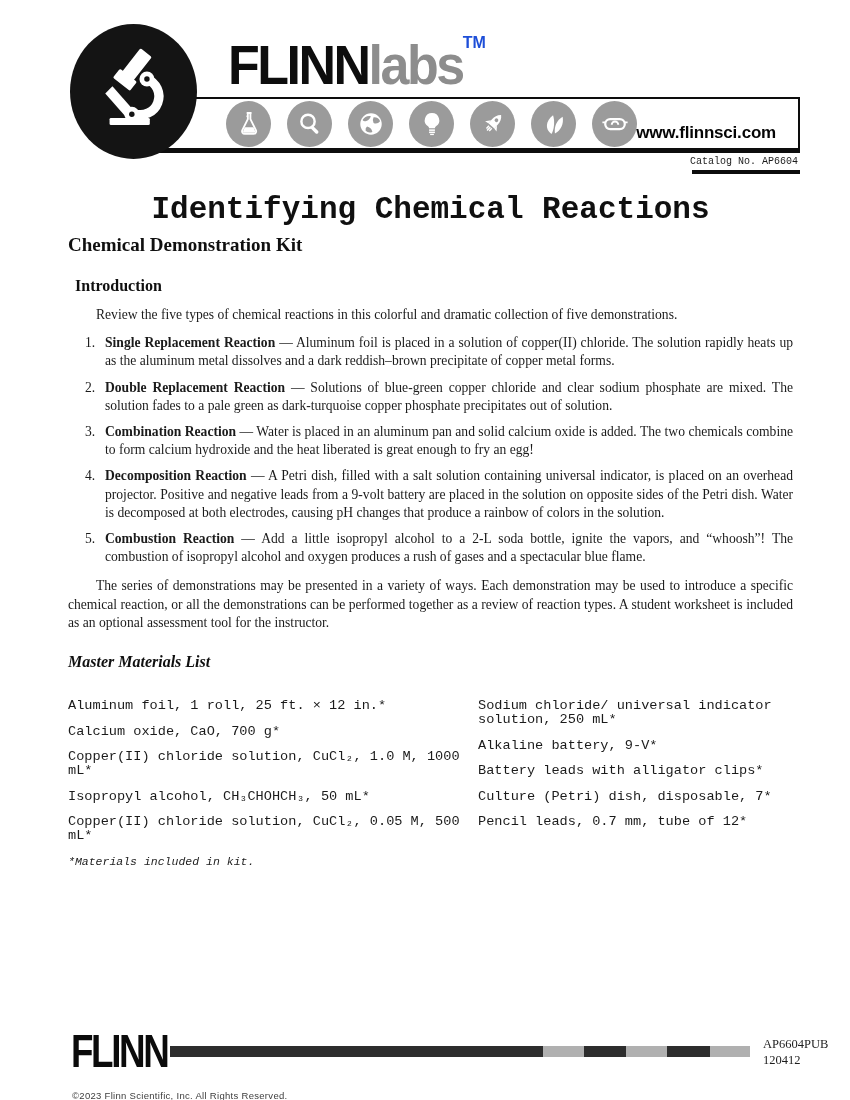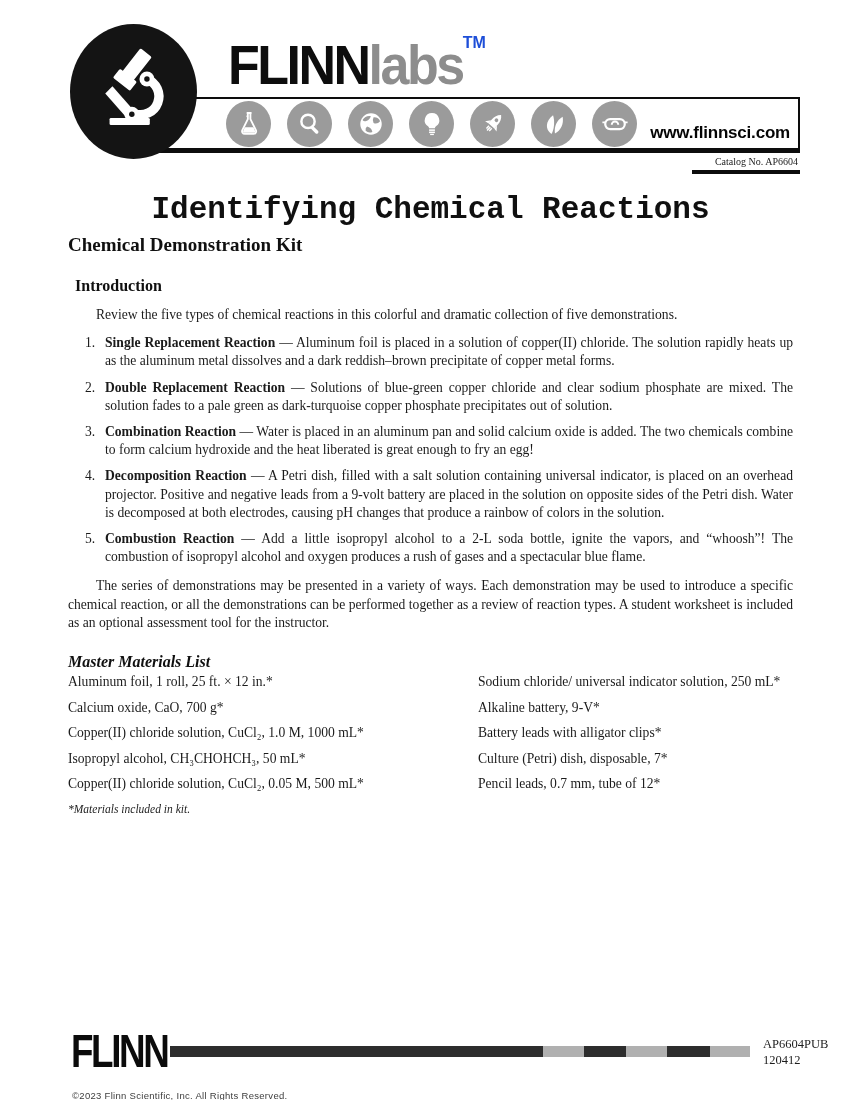--- a/index.html
+++ b/index.html
@@ -28,45 +28,45 @@
     position:absolute; left:112px; top:97px; width:688px; height:56px;
     border:2px solid #0d0d0d; border-bottom-width:5px; box-sizing:border-box;
     background:#fff; z-index:1;
     display:flex; align-items:center; gap:16px; padding-left:112px;
   }
   .icirc {
     width:45px; height:46px; border-radius:50%; background:#9b9b9b;
     flex:none; display:flex; align-items:center; justify-content:center;
   }
   #site {
-    position:absolute; right:8px; bottom:5px;
+    position:absolute; right:22px; bottom:5px;
     font-family:"Liberation Sans", sans-serif; font-weight:bold;
     font-size:17px; color:#050505; letter-spacing:-0.2px;margin-left:18px;
   }
   #catalog {
     position:absolute; right:52px; top:156px; z-index:2;
-    font-family:Liberation Serif, serif; font-size:10px; color:#1c1c1c;
+    font-family:Liberation Mono, monospace; font-size:10px; color:#1c1c1c;
   }
   #catalog-bar { position:absolute; left:692px; top:170px; width:108px; height:4px; background:#0c0c0c; }
 
   
   #content { position:absolute; left:68px; top:192px; width:725px; }
   .title    { text-align:center; font-weight:bold; font-size:31px; margin:0; color:#101010;font-family:Liberation Mono, monospace; }
   .subtitle { text-align:left; font-weight:bold; font-size:19px; margin:7px 0 0; color:#101010; }
   .section  { font-weight:bold; font-size:16px; margin:21px 0 0 7px; color:#101010; }
   .body-txt { font-size:13.6px; line-height:18.2px; color:#1b1b1b; }
   .p-indent { text-indent:28px; margin:11px 0 0; }
   .justify  { text-align:justify; }
   .olist { margin-top:10px; }
   .li { position:relative; padding-left:37px; margin-top:8px; }
   .li .num { position:absolute; left:17px; top:0; }
   .li .lead { font-weight:bold; }
   .closing { margin-top:11px; }
 
-  .mat-wrap { display:flex; margin-top:4px; }
+  .mat-wrap { display:flex; margin-top:28px;font-family:Liberation Mono, monospace; }
   .mcol-left  { width:410px; flex:none; }
   .mcol-right { flex:1; }
   .mitem { font-size:13.6px; line-height:14px; margin-bottom:11.5px; color:#1b1b1b; }
   .footnote { font-style:italic; font-size:11.5px; margin-top:4px; color:#222; }
 
   
   #flogo {
     position:absolute; left:71px; top:1028px;
     font-family:"Liberation Sans", sans-serif; font-weight:bold;
     font-size:46px; letter-spacing:-3px; line-height:1; color:#0b0b0b;

